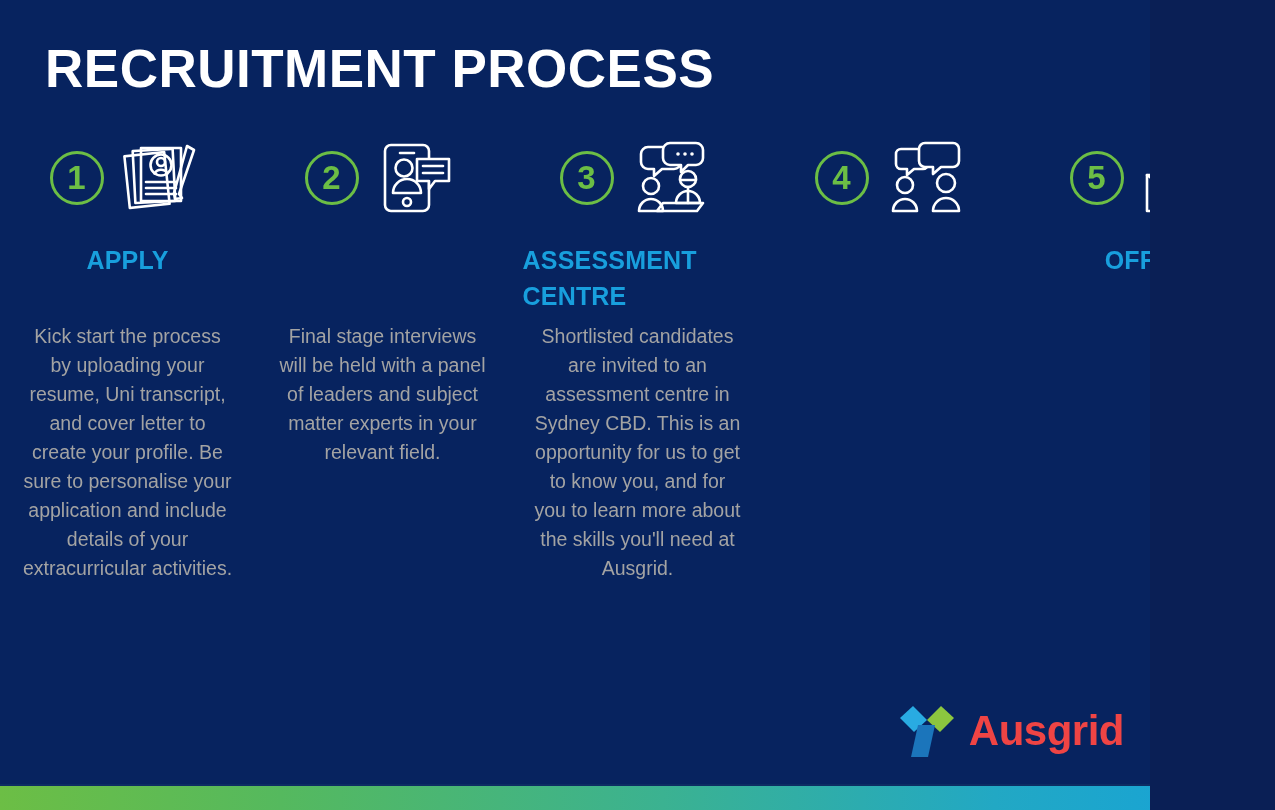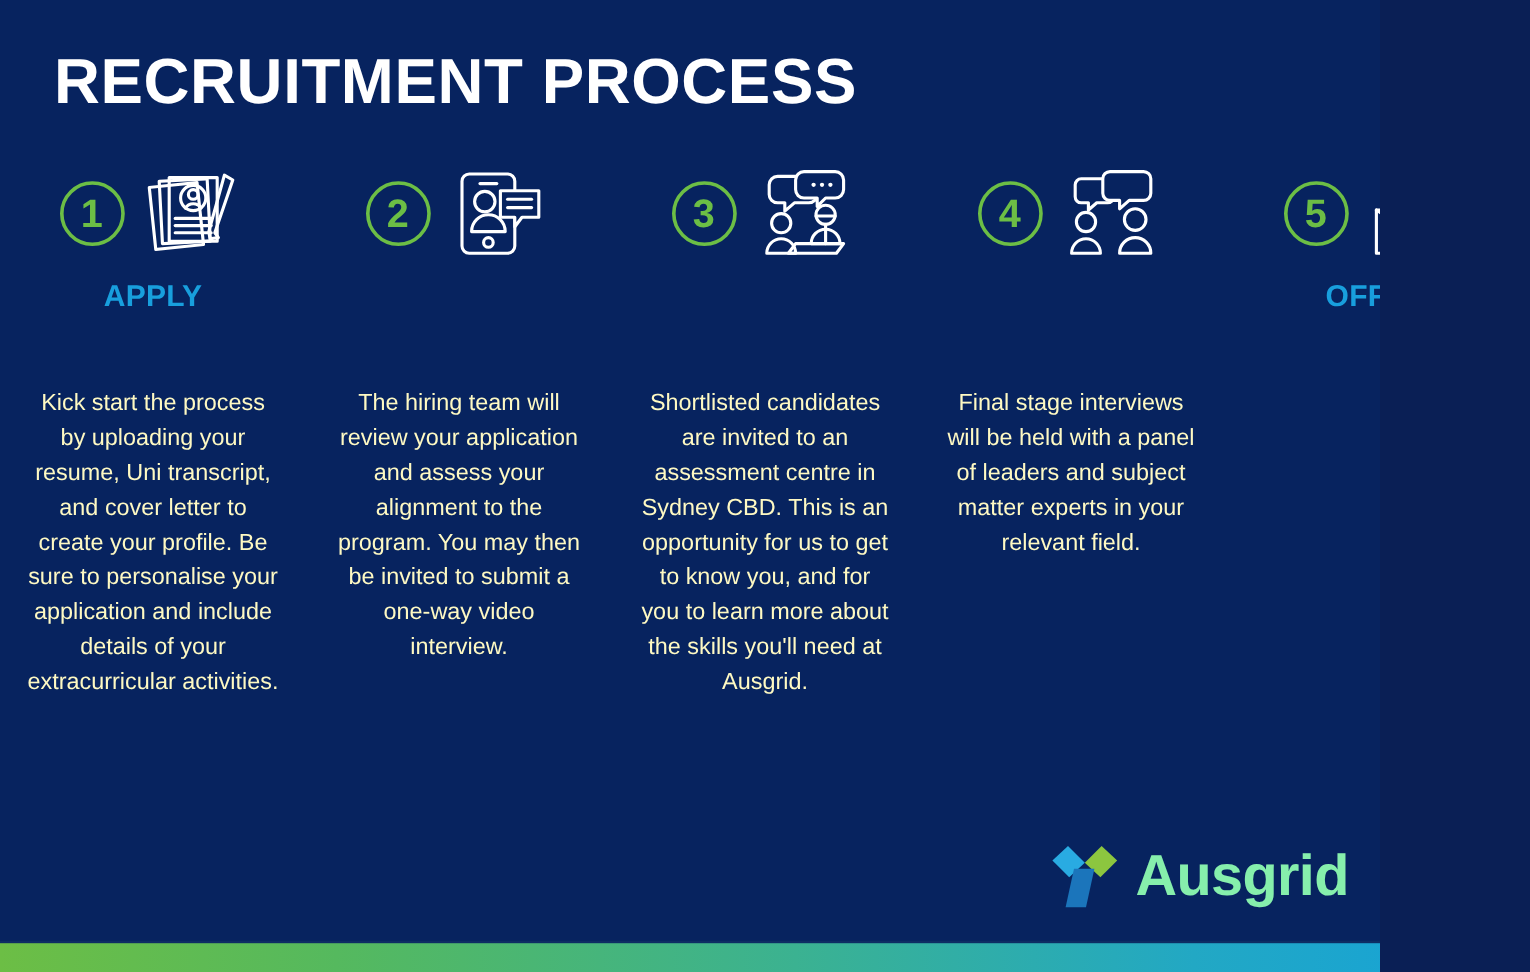--- a/index.html
+++ b/index.html
@@ -73,31 +73,31 @@
   .step-icon {
     width: 88px;
     height: 78px;
     display: flex;
     align-items: center;
     justify-content: center;
     flex: 0 0 auto;
   }
   .step-icon svg { display: block; }
   .step-label {
-    margin-top: 7px;
+    margin-top: 20px;
     color: #189fdd;
     font-size: 25px;
     font-weight: bold;
     line-height: 1.42;
     text-align: left;
     letter-spacing: 0.2px;
     max-width: 230px;
   }
   .step-body {
-    color: #fef9c3;
+    color: #a3a3a3;
     font-size: 19.5px;
     line-height: 1.49;
     text-align: center;
     max-width: 212px;
     font-weight: 300;
   }
   .body-row {
     position: absolute;
     left: 0;
     top: 322px;
@@ -116,22 +116,22 @@
   .logo {
     position: absolute;
     right: 26px;
     bottom: 48px;
     display: flex;
     flex-direction: row;
     align-items: center;
     gap: 10px;
   }
   .logo-word {
-    color: #86efac;
-    font-size: 48px;
+    color: #ef4444;
+    font-size: 42px;
     font-weight: bold;
     letter-spacing: -0.5px;
     line-height: 1;
     text-align: center;
   }
   .bottom-bar {
     position: absolute;
     left: 0;
     bottom: 0;
     width: 1275px;
@@ -214,20 +214,21 @@
             <circle cx="21" cy="45" r="8"></circle>
             <path d="M9 70a12 12 0 0 1 24 0Z"></path>
             <circle cx="58" cy="38" r="8"></circle>
             <path d="M50 39 h16"></path>
             <path d="M46 62a12 12 0 0 1 24 0Z"></path>
             <path d="M58 46 v16"></path>
             <path d="M33 62 h40 l-6 8 h-40 Z"></path>
           </svg>
         </div>
       </div>
+      <div class="step-label">ASSESSMENT CENTRE</div>
     </div>
 
     <div class="step">
       <div class="step-head">
         <div class="num-circle">
           <span>4</span>
         </div>
         <div class="step-icon">
           <svg width="84" height="74" viewBox="0 0 84 74" fill="none" stroke="#ffffff" stroke-width="2.6" stroke-linejoin="round" stroke-linecap="round">
             <path d="M16 8 h22 a5 5 0 0 1 5 5 v10 a5 5 0 0 1 -5 5 h-9 l-7 6 v-6 h-6 a5 5 0 0 1 -5 -5 v-10 a5 5 0 0 1 5 -5 Z" fill="#07235f"></path>
@@ -261,30 +262,26 @@
       <div class="step-label">OFFER</div>
     </div>
 
   </div>
 
   <div class="body-row">
     <div class="body-cell b1">
       <div class="step-body">Kick start the process by uploading your resume, Uni transcript, and cover letter to create your profile.
 Be sure to personalise your application and include details of your extracurricular activities.</div>
     </div>
-    <div class="body-cell b2">
-      <div class="step-body">The hiring team will review your application and assess your alignment to the program.
-You may then be invited to submit a one-way video interview.</div>
+    <div class="body-cell b4">
+      <div class="step-body">Final stage interviews will be held with a panel of leaders and subject matter experts in your relevant field.</div>
     </div>
     <div class="body-cell b3">
       <div class="step-body">Shortlisted candidates are invited to an assessment centre in Sydney CBD.
 This is an opportunity for us to get to know you, and for you to learn more about the skills you'll need at Ausgrid.</div>
-    </div>
-    <div class="body-cell b4">
-      <div class="step-body">Final stage interviews will be held with a panel of leaders and subject matter experts in your relevant field.</div>
     </div>
   </div>
 
   <div class="logo">
     <span>
       <svg width="62" height="58" viewBox="0 0 62 58" fill="none">
         <path d="M30 20 L44 6 L57 18 L43 32 Z" fill="#8cc63f"></path>
         <path d="M30 20 L16 6 L3 18 L17 32 Z" fill="#29abe2"></path>
         <path d="M21 25 L38 25 L31 57 L14 57 Z" fill="#1b75bb"></path>
       </svg>

